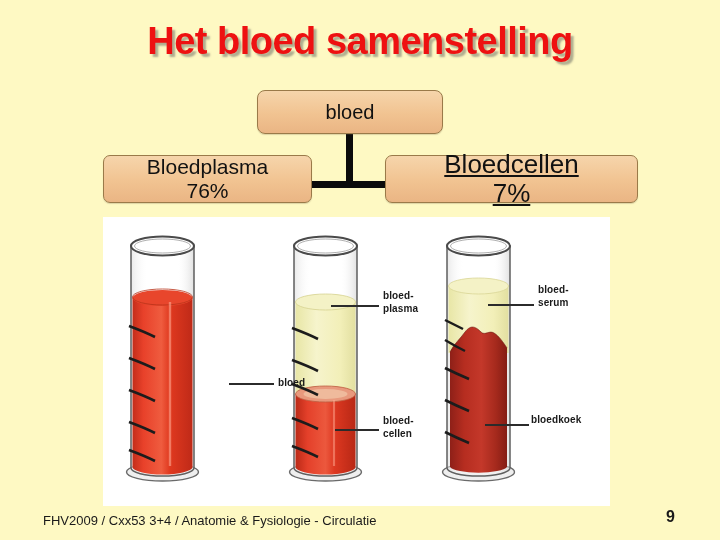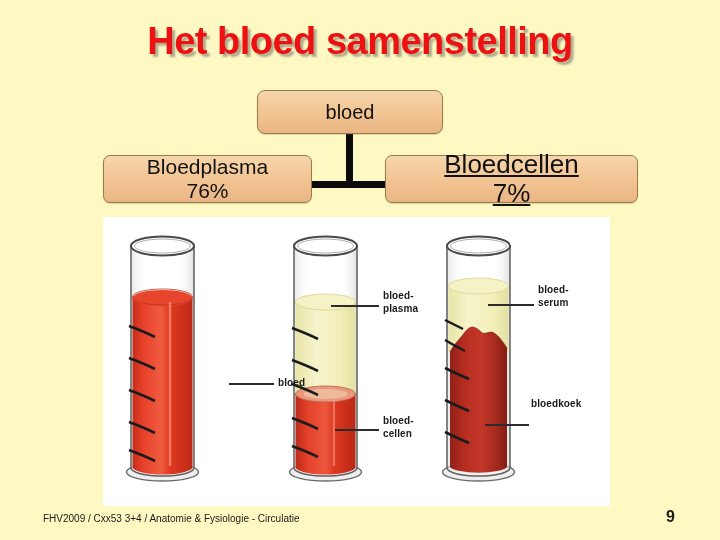--- a/index.html
+++ b/index.html
@@ -121,40 +121,40 @@
     font-weight: bold;
     color: #1a1a1a;
     line-height: 1.33;
     white-space: pre-line;
     letter-spacing: 0.1px;
   }
   #label-bloed      { left: 175px; top: 159px; }
   #label-plasma     { left: 280px; top: 72px;  }
   #label-cellen     { left: 280px; top: 197px; }
   #label-serum      { left: 435px; top: 66px;  }
-  #label-bloedkoek  { left: 428px; top: 180px; }
+  #label-bloedkoek  { left: 428px; top: 196px; }
 
   
   .leader {
     position: absolute;
     background: #2b2b2b;
     height: 1.5px;
   }
   #leader-bloed  { left: 126px; top: 166px; width: 45px; }
   #leader-plasma { left: 228px; top: 88px;  width: 48px; }
   #leader-cellen { left: 232px; top: 212px; width: 44px; }
   #leader-serum  { left: 385px; top: 87px;  width: 46px; }
   #leader-koek   { left: 382px; top: 207px; width: 44px; }
 
   
   #footer-text {
     position: absolute;
     left: 43px;
     top: 513px;
-    font-size: 10px;
+    font-size: 13px;
     color: #1a1a1a;
     white-space: nowrap;
   }
   #page-number {
     position: absolute;
     left: 666px;
     top: 508px;
     font-size: 16px;
     font-weight: bold;
     color: #1a1a1a;

